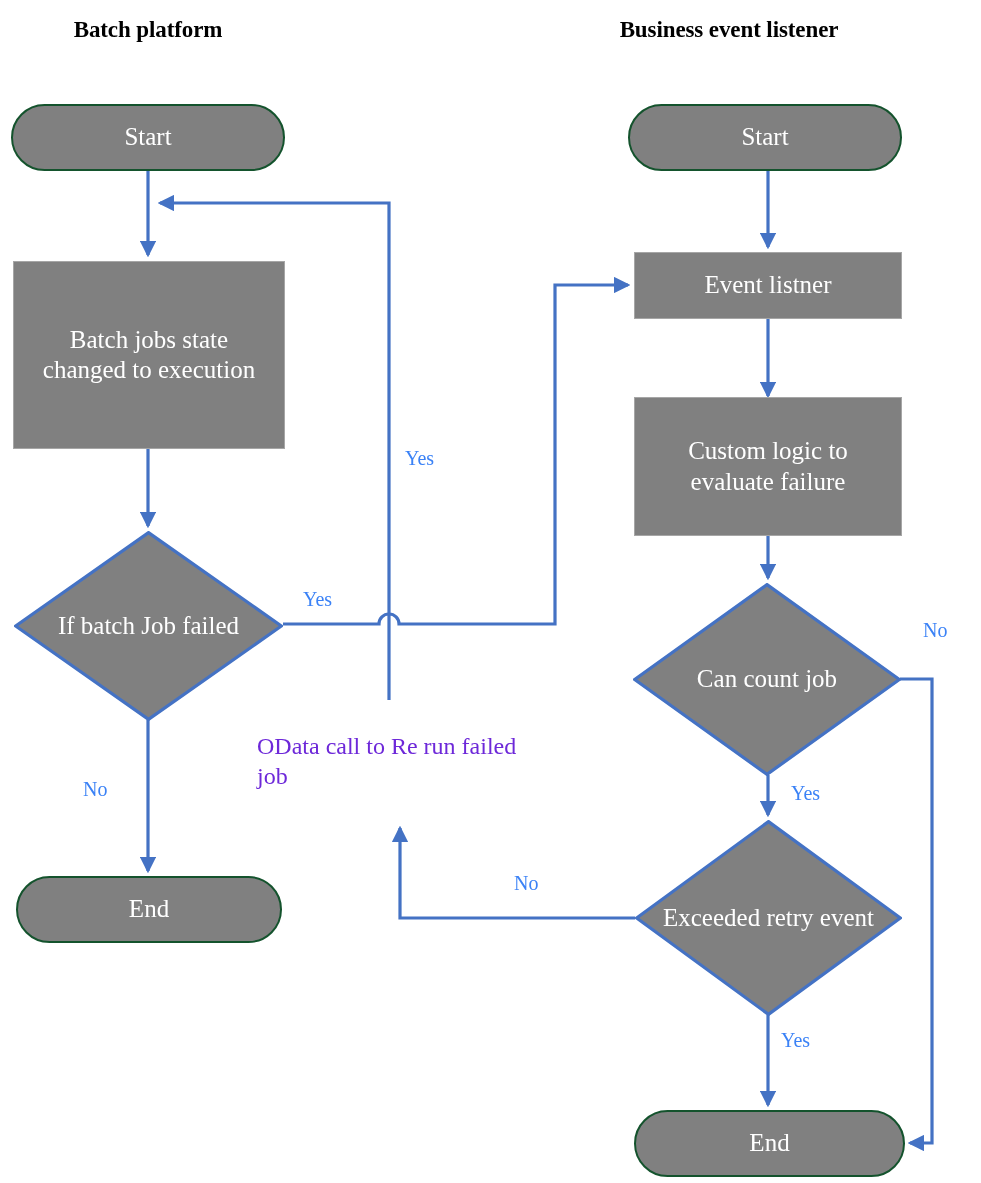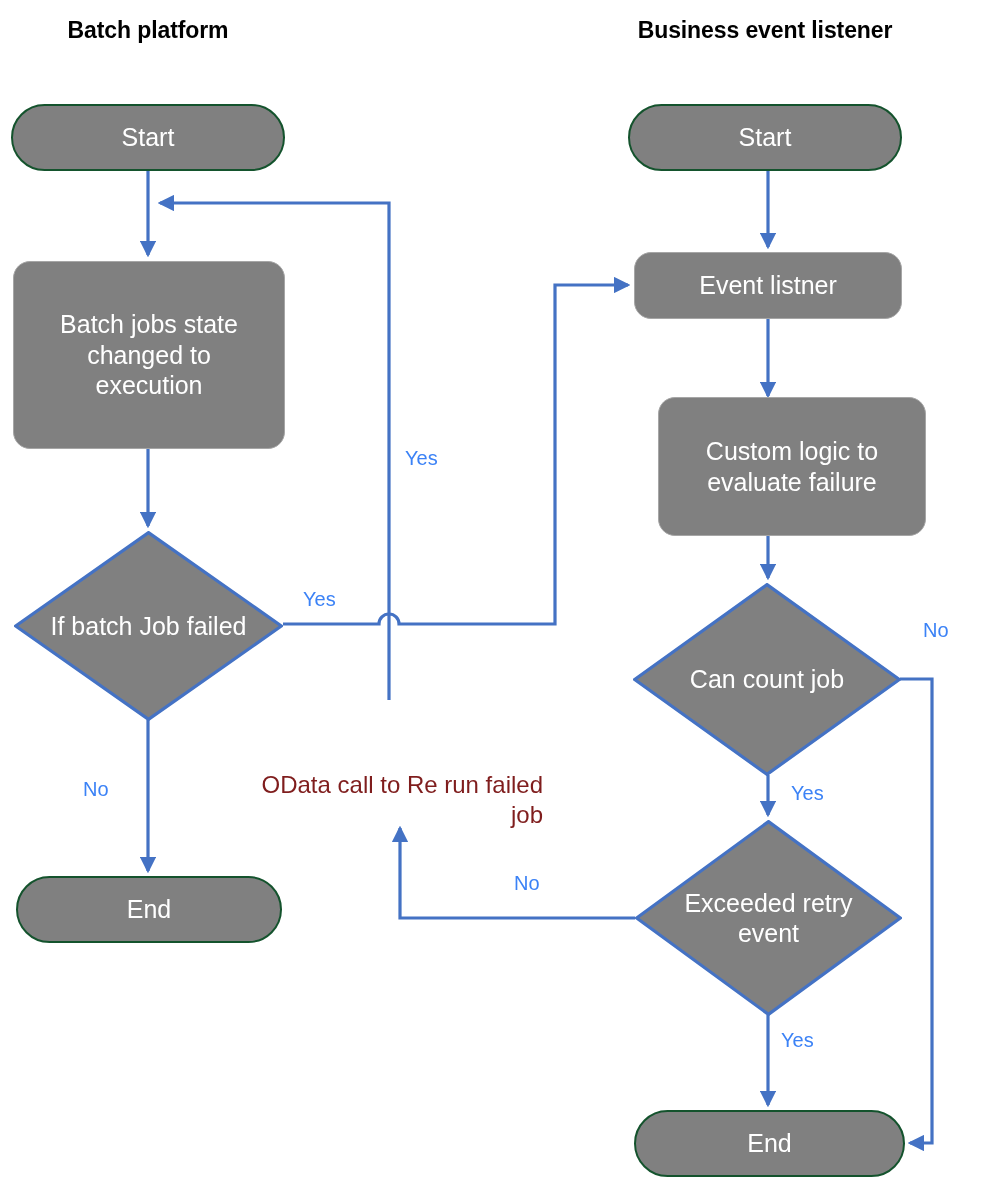--- a/index.html
+++ b/index.html
@@ -9,20 +9,21 @@
   }
   body {
     font-family: "Liberation Sans", sans-serif;
   }
   #canvas {
     position: relative;
     width: 981px;
     height: 1183px;
     background: #ffffff;
     overflow: hidden;
+    font-family: Liberation Serif, serif;
   }
   #edges {
     position: absolute;
     left: 0;
     top: 0;
     width: 981px;
     height: 1183px;
     pointer-events: none;
   }
   .lane-title {
@@ -39,21 +40,20 @@
     box-sizing: border-box;
     background: #808080;
     color: #ffffff;
     display: flex;
     align-items: center;
     justify-content: center;
     text-align: center;
     font-size: 25px;
     line-height: 1.22;
     z-index: 2;
-    border-radius: 17px;
   }
   .node.terminator {
     border: 2px solid #14532d;
     border-radius: 999px;
   }
   .node.process {
     border: 1px solid #a6a6a6;
   }
   .node.decision {
     background: transparent;
@@ -75,25 +75,24 @@
   .edge-label {
     position: absolute;
     font-size: 20px;
     color: #3b82f6;
     white-space: nowrap;
     z-index: 3;
   }
   .note-label {
     position: absolute;
     font-size: 24px;
-    color: #7f1d1d;
-    text-align: right;
+    color: #6d28d9;
+    text-align: left;
     line-height: 1.25;
     z-index: 3;
-    margin-top: 39px;
   }
 </style>
 </head>
 <body>
 
 <div id="canvas">
 
   <svg id="edges" viewBox="0 0 981 1183" width="981" height="1183" xmlns="http://www.w3.org/2000/svg">
     <defs>
       <marker id="arrow" viewBox="0 0 10 10" refX="8.6" refY="5" markerWidth="5.2" markerHeight="5.2" orient="auto-start-reverse">
@@ -122,40 +121,40 @@
 
       <path d="M 768 775 L 768 815" marker-end="url(#arrow)"></path>
 
       <path d="M 635 918 L 400 918 L 400 828" marker-end="url(#arrow)"></path>
 
       <path d="M 768 1015 L 768 1105" marker-end="url(#arrow)"></path>
     </g>
   </svg>
 
   <div class="lane-title" style="left:11px; top:17px; width:274px;">Batch platform</div>
-  <div class="lane-title" style="left:611px; top:17px; width:308px;">Business event listener</div>
+  <div class="lane-title" style="left:575px; top:17px; width:308px;">Business event listener</div>
 
   <div class="node terminator" style="left:11px; top:104px; width:274px; height:67px;">Start</div>
 
   <div class="node decision" style="left:14px; top:531px; width:269px; height:190px;">
     <svg class="dia-shape" viewBox="0 0 269 190" preserveAspectRatio="none">
       <polygon points="134.5,1.6 267.4,95 134.5,188.4 1.6,95" fill="#808080" stroke="#4472C4" stroke-width="3.2"></polygon>
     </svg>
     <span class="dia-label">If batch Job failed</span>
   </div>
 
   <div class="node process" style="left:13px; top:261px; width:272px; height:188px; padding:0 22px;">Batch jobs state changed to execution</div>
 
   <div class="node terminator" style="left:16px; top:876px; width:266px; height:67px;">End</div>
 
   <div class="node terminator" style="left:628px; top:104px; width:274px; height:67px;">Start</div>
 
   <div class="node process" style="left:634px; top:252px; width:268px; height:67px;">Event listner</div>
 
-  <div class="node process" style="left:634px; top:397px; width:268px; height:139px; padding:0 18px;margin-left:24px;">Custom logic to evaluate failure</div>
+  <div class="node process" style="left:634px; top:397px; width:268px; height:139px; padding:0 18px;">Custom logic to evaluate failure</div>
 
   <div class="node decision" style="left:633px; top:583px; width:268px; height:193px;">
     <svg class="dia-shape" viewBox="0 0 268 193" preserveAspectRatio="none">
       <polygon points="134,1.6 266.4,96.5 134,191.4 1.6,96.5" fill="#808080" stroke="#4472C4" stroke-width="3.2"></polygon>
     </svg>
     <span class="dia-label">Can count job</span>
   </div>
 
   <div class="node decision" style="left:635px; top:820px; width:267px; height:196px;">
     <svg class="dia-shape" viewBox="0 0 267 196" preserveAspectRatio="none">

